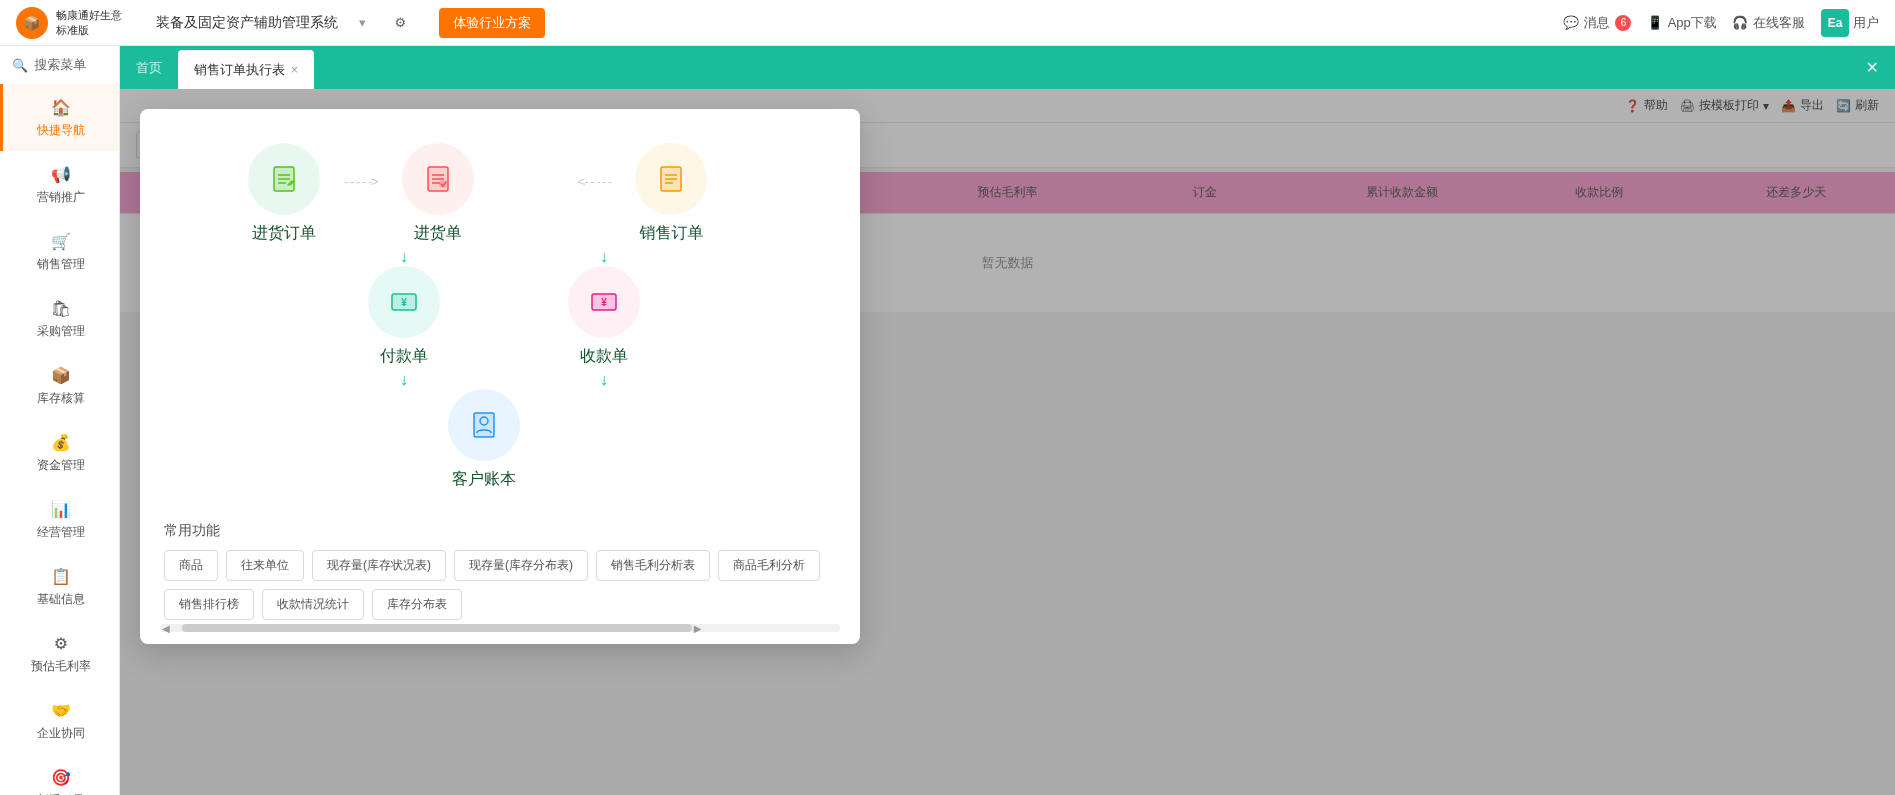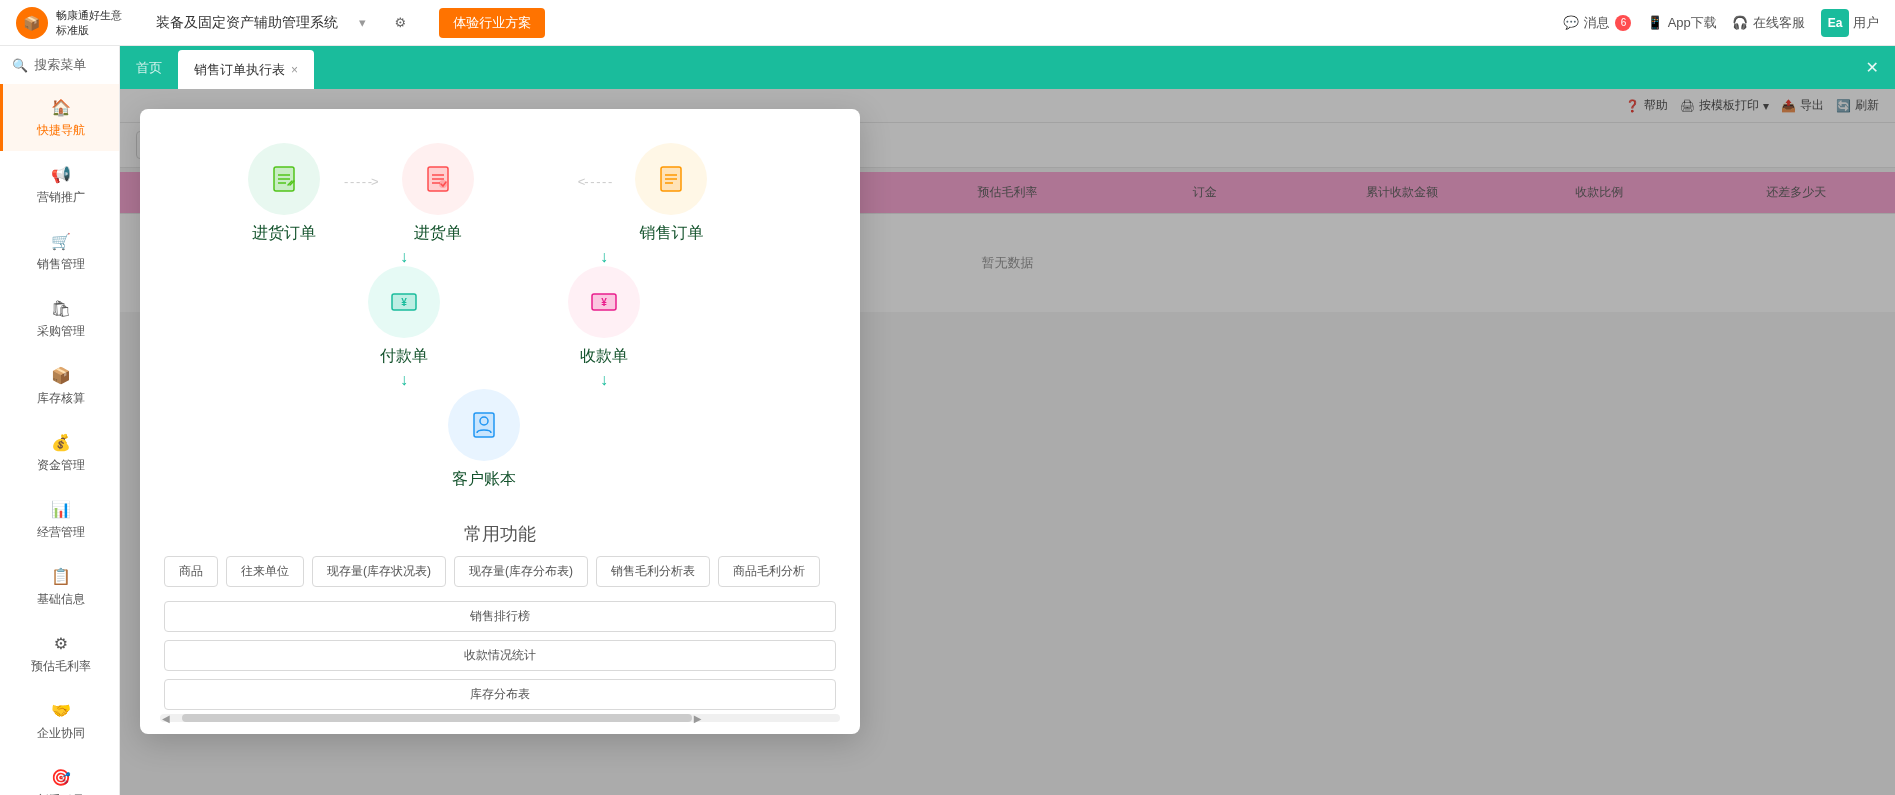--- a/index.html
+++ b/index.html
@@ -327,21 +327,21 @@
     .flow-circle.purple { background: #f0eeff; color: #9b59b6; }
     .flow-circle.orange { background: #fff7e6; color: #ff9800; }
     .flow-circle.teal { background: #e6faf5; color: #1abc9c; }
     .flow-circle.pink { background: #fff0f5; color: #e91e8c; }
     .flow-circle.light-orange { background: #fff3e0; color: #ff9800; }
     .flow-circle.light-blue { background: #e8f4ff; color: #2196f3; }
     .flow-label { font-size: 16px; color: #14532d; text-align: center; }
 
     
     .common-functions { margin-top: 12px; }
-    .common-title { font-size: 18px; color: #555; margin-bottom: 10px; text-align: center; }
+    .common-title { font-size: 14px; color: #555; margin-bottom: 10px; }
     .func-buttons {
       display: flex;
       flex-wrap: wrap;
       gap: 8px;
     }
     .func-btn {
       border: 1px solid #d9d9d9;
       background: #fff;
       padding: 6px 14px;
       border-radius: 4px;
@@ -677,21 +677,21 @@
           <div class="common-functions">
             <div class="common-title">常用功能</div>
             <div class="func-buttons">
               <button class="func-btn">商品</button>
               <button class="func-btn">往来单位</button>
               <button class="func-btn">现存量(库存状况表)</button>
               <button class="func-btn">现存量(库存分布表)</button>
               <button class="func-btn">销售毛利分析表</button>
               <button class="func-btn">商品毛利分析</button>
             </div>
-            <div class="func-buttons" style="margin-top:14px;flex-direction:column;">
+            <div class="func-buttons" style="margin-top:8px;">
               <button class="func-btn">销售排行榜</button>
               <button class="func-btn">收款情况统计</button>
               <button class="func-btn">库存分布表</button>
             </div>
           </div>
 
           <div class="modal-scrollbar">
             <span class="scroll-arrow">◀</span>
             <div class="modal-scrollbar-thumb"></div>
             <span class="scroll-arrow">▶</span>

